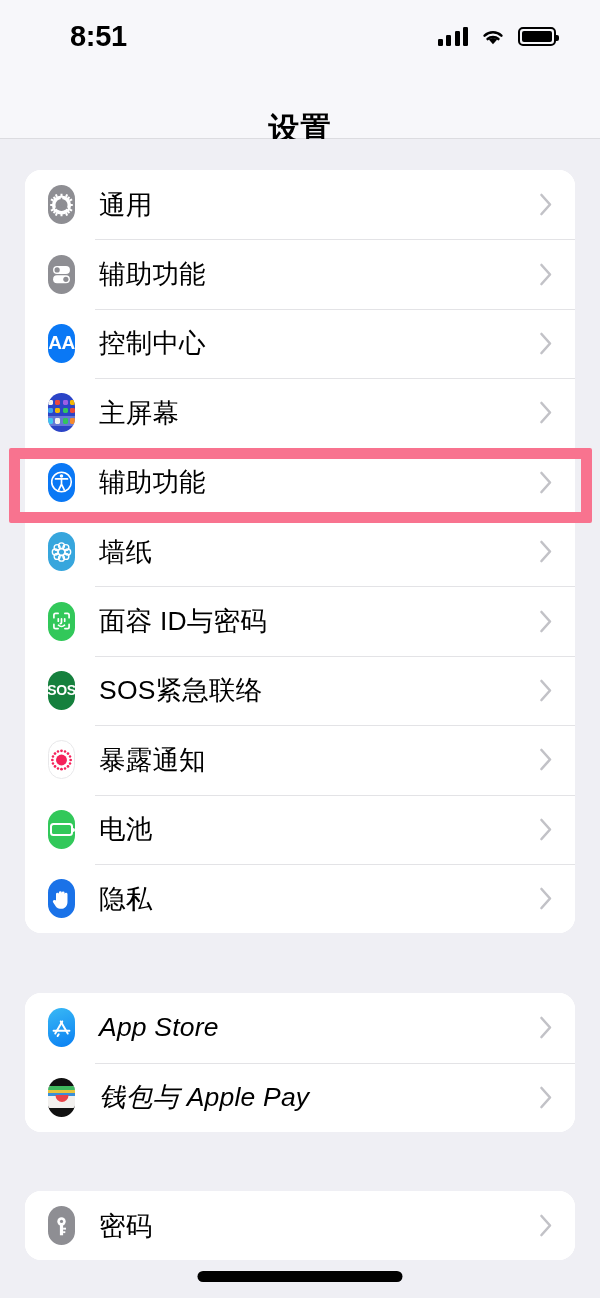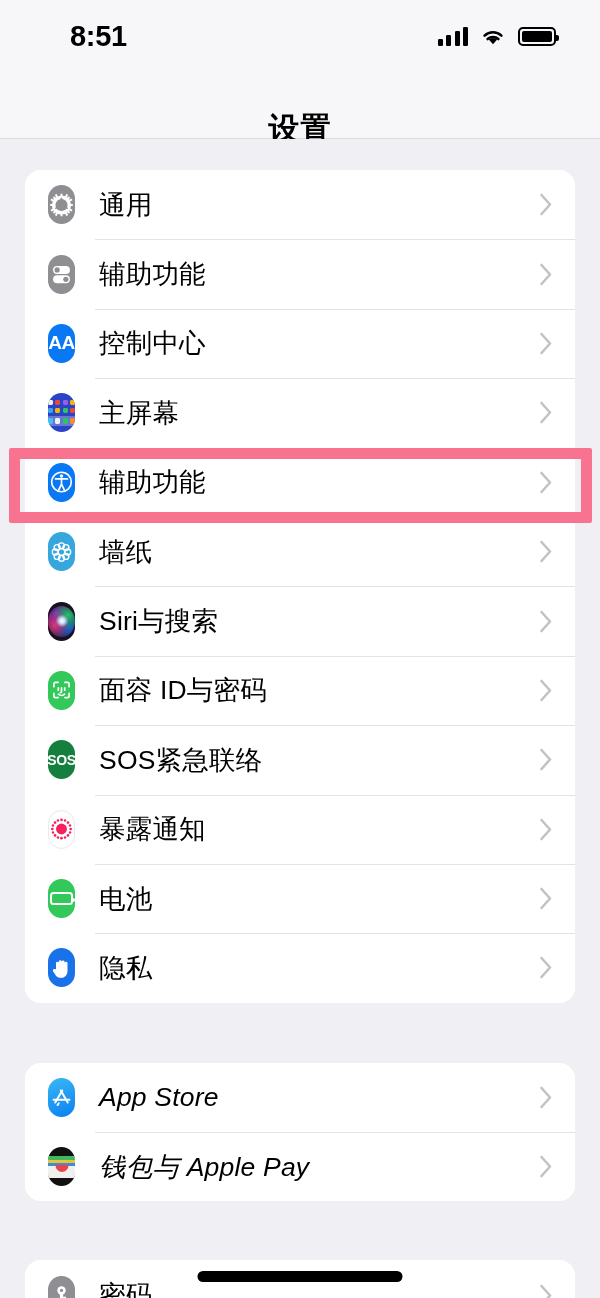--- a/index.html
+++ b/index.html
@@ -294,29 +294,20 @@
                 <circle cx="10.8" cy="21.2" r="3.5"></circle>
             </g>
           </svg>
         </div>
         <div class="row-label">墙纸</div>
         <svg class="chev" viewBox="0 0 14 23">
             <path d="M2.5 2 L11 11.5 L2.5 21" stroke="#c2c2c7" stroke-width="2.6" fill="none" stroke-linecap="round" stroke-linejoin="round"></path>
           </svg>
       </div>
 
-      <div class="row">
-        <div class="app-icon ic-siri">
-          <div class="siri-orb"></div>
-        </div>
-        <div class="row-label">Siri与搜索</div>
-        <svg class="chev" viewBox="0 0 14 23">
-            <path d="M2.5 2 L11 11.5 L2.5 21" stroke="#c2c2c7" stroke-width="2.6" fill="none" stroke-linecap="round" stroke-linejoin="round"></path>
-          </svg>
-      </div>
 
       <div class="row">
         <div class="app-icon ic-faceid">
           <svg viewBox="0 0 32 32" width="30" height="30">
             <g fill="none" stroke="#fff" stroke-width="2" stroke-linecap="round">
               <path d="M7 12 V9 a2 2 0 0 1 2-2 h3"></path>
                 <path d="M20 7 h3 a2 2 0 0 1 2 2 v3"></path>
               <path d="M25 20 v3 a2 2 0 0 1 -2 2 h-3"></path>
                 <path d="M12 25 H9 a2 2 0 0 1 -2-2 v-3"></path>
               <line x1="12.2" y1="13.4" x2="12.2" y2="16.2"></line>

